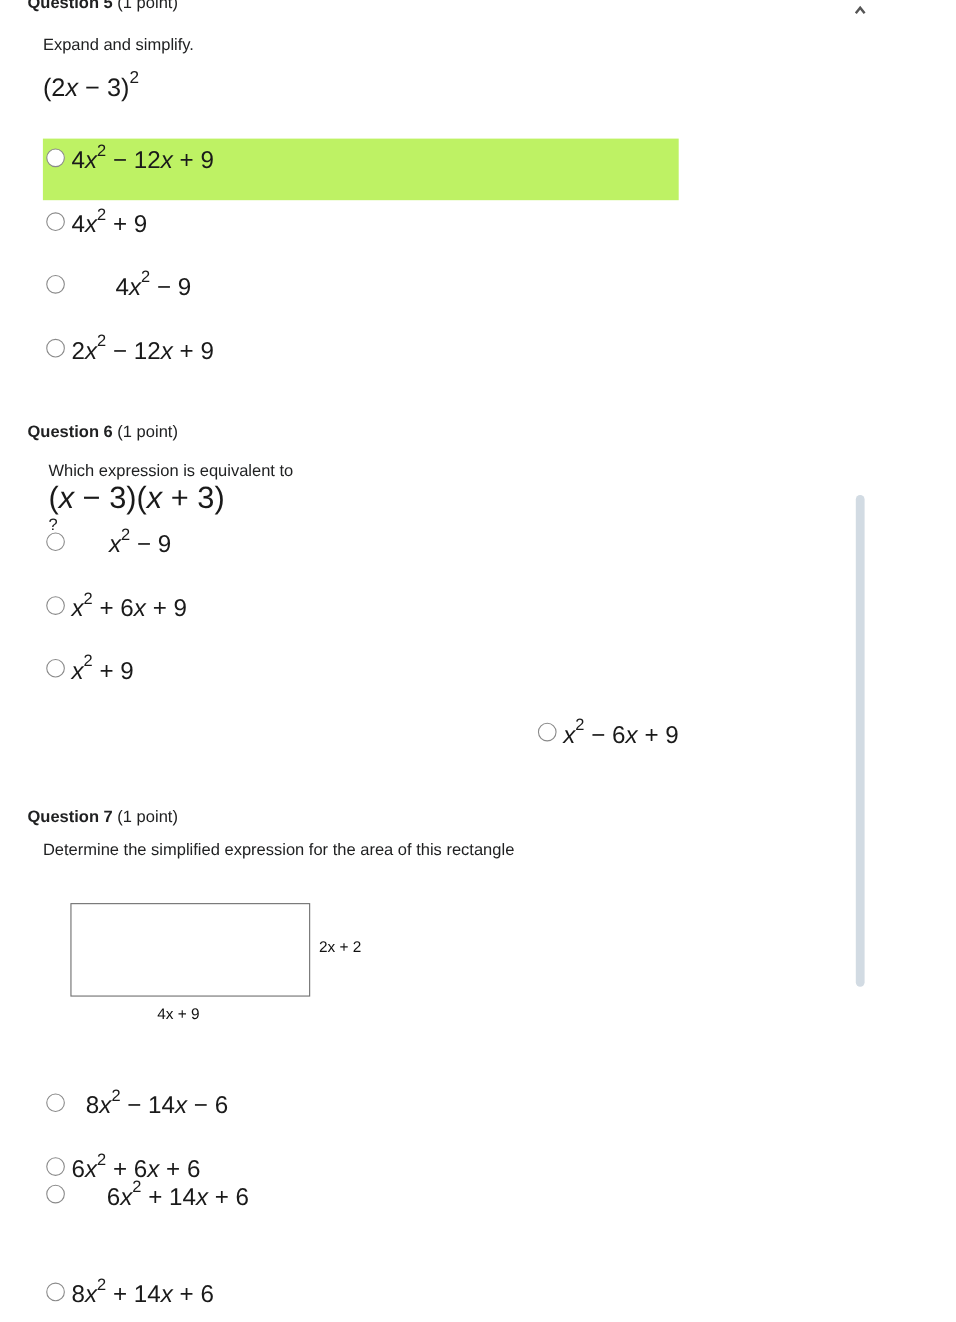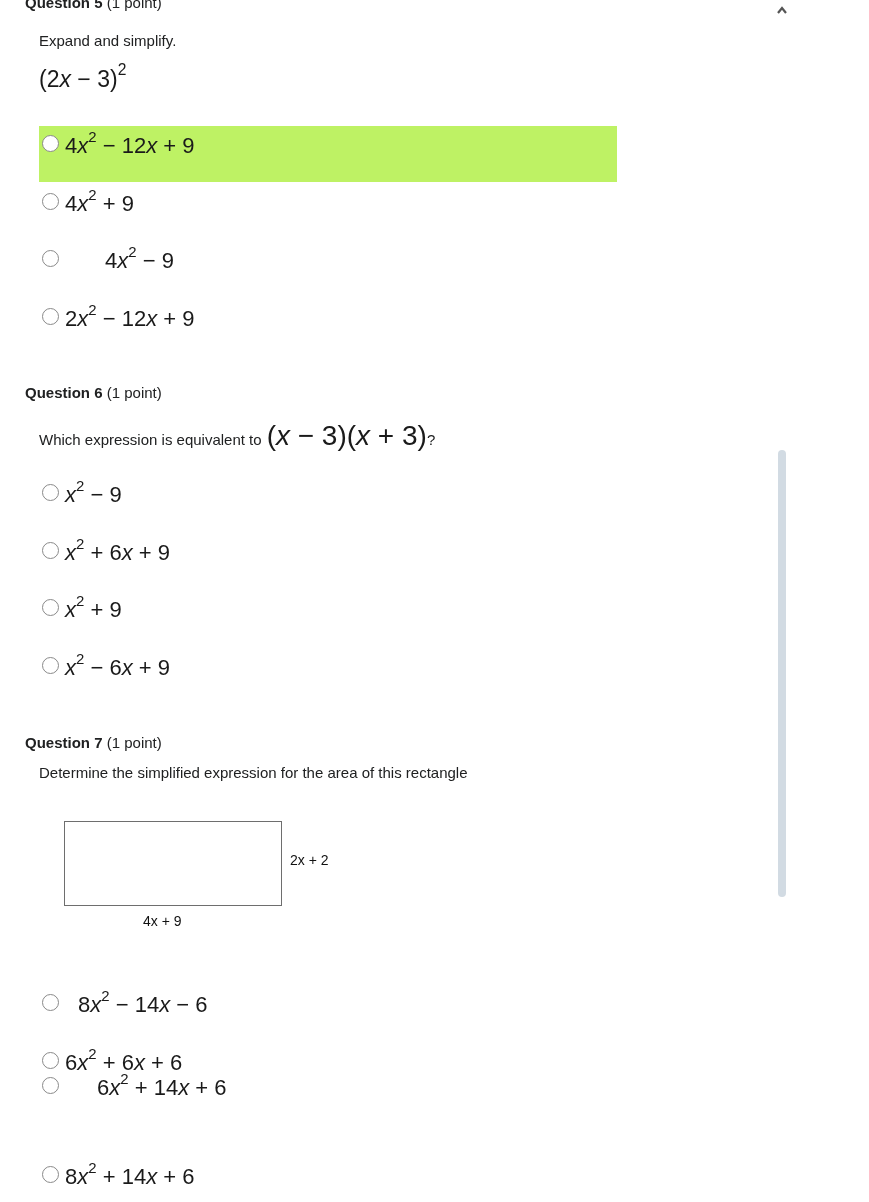--- a/index.html
+++ b/index.html
@@ -70,39 +70,39 @@
 </div>
 <div class="option" style="top:299px;">
   <span class="radio"></span>
   <span class="math opt-math">2<i>x</i><sup>2</sup> − 12<i>x</i> + 9</span>
 </div>
 
 <div class="q-header" style="top:384px;">
   <b>Question 6</b>
   <span>(1 point)</span>
 </div>
-<div class="prompt" style="top:420px; display:flex; align-items:baseline;">
+<div class="prompt" style="top:420px; display:flex; align-items:baseline;flex-direction:column;">
   <span>Which expression is equivalent to</span>
   <span class="math inline-math" style="margin-left:5px;">(<i>x</i> − 3)(<i>x</i> + 3)</span>
   <span>?</span>
 </div>
 
-<div class="option" style="top:475px;">
+<div class="option" style="top:475px;gap:34px;">
   <span class="radio"></span>
   <span class="math opt-math"><i>x</i><sup>2</sup> − 9</span>
 </div>
 <div class="option" style="top:533px;">
   <span class="radio"></span>
   <span class="math opt-math"><i>x</i><sup>2</sup> + 6<i>x</i> + 9</span>
 </div>
 <div class="option" style="top:590px;">
   <span class="radio"></span>
   <span class="math opt-math"><i>x</i><sup>2</sup> + 9</span>
 </div>
-<div class="option" style="top:648px;">
+<div class="option" style="top:648px;justify-content:flex-end;">
   <span class="radio"></span>
   <span class="math opt-math"><i>x</i><sup>2</sup> − 6<i>x</i> + 9</span>
 </div>
 
 <div class="q-header" style="top:734px;">
   <b>Question 7</b>
   <span>(1 point)</span>
 </div>
 <div class="prompt" style="top:764px;">Determine the simplified expression for the area of this rectangle</div>
 

